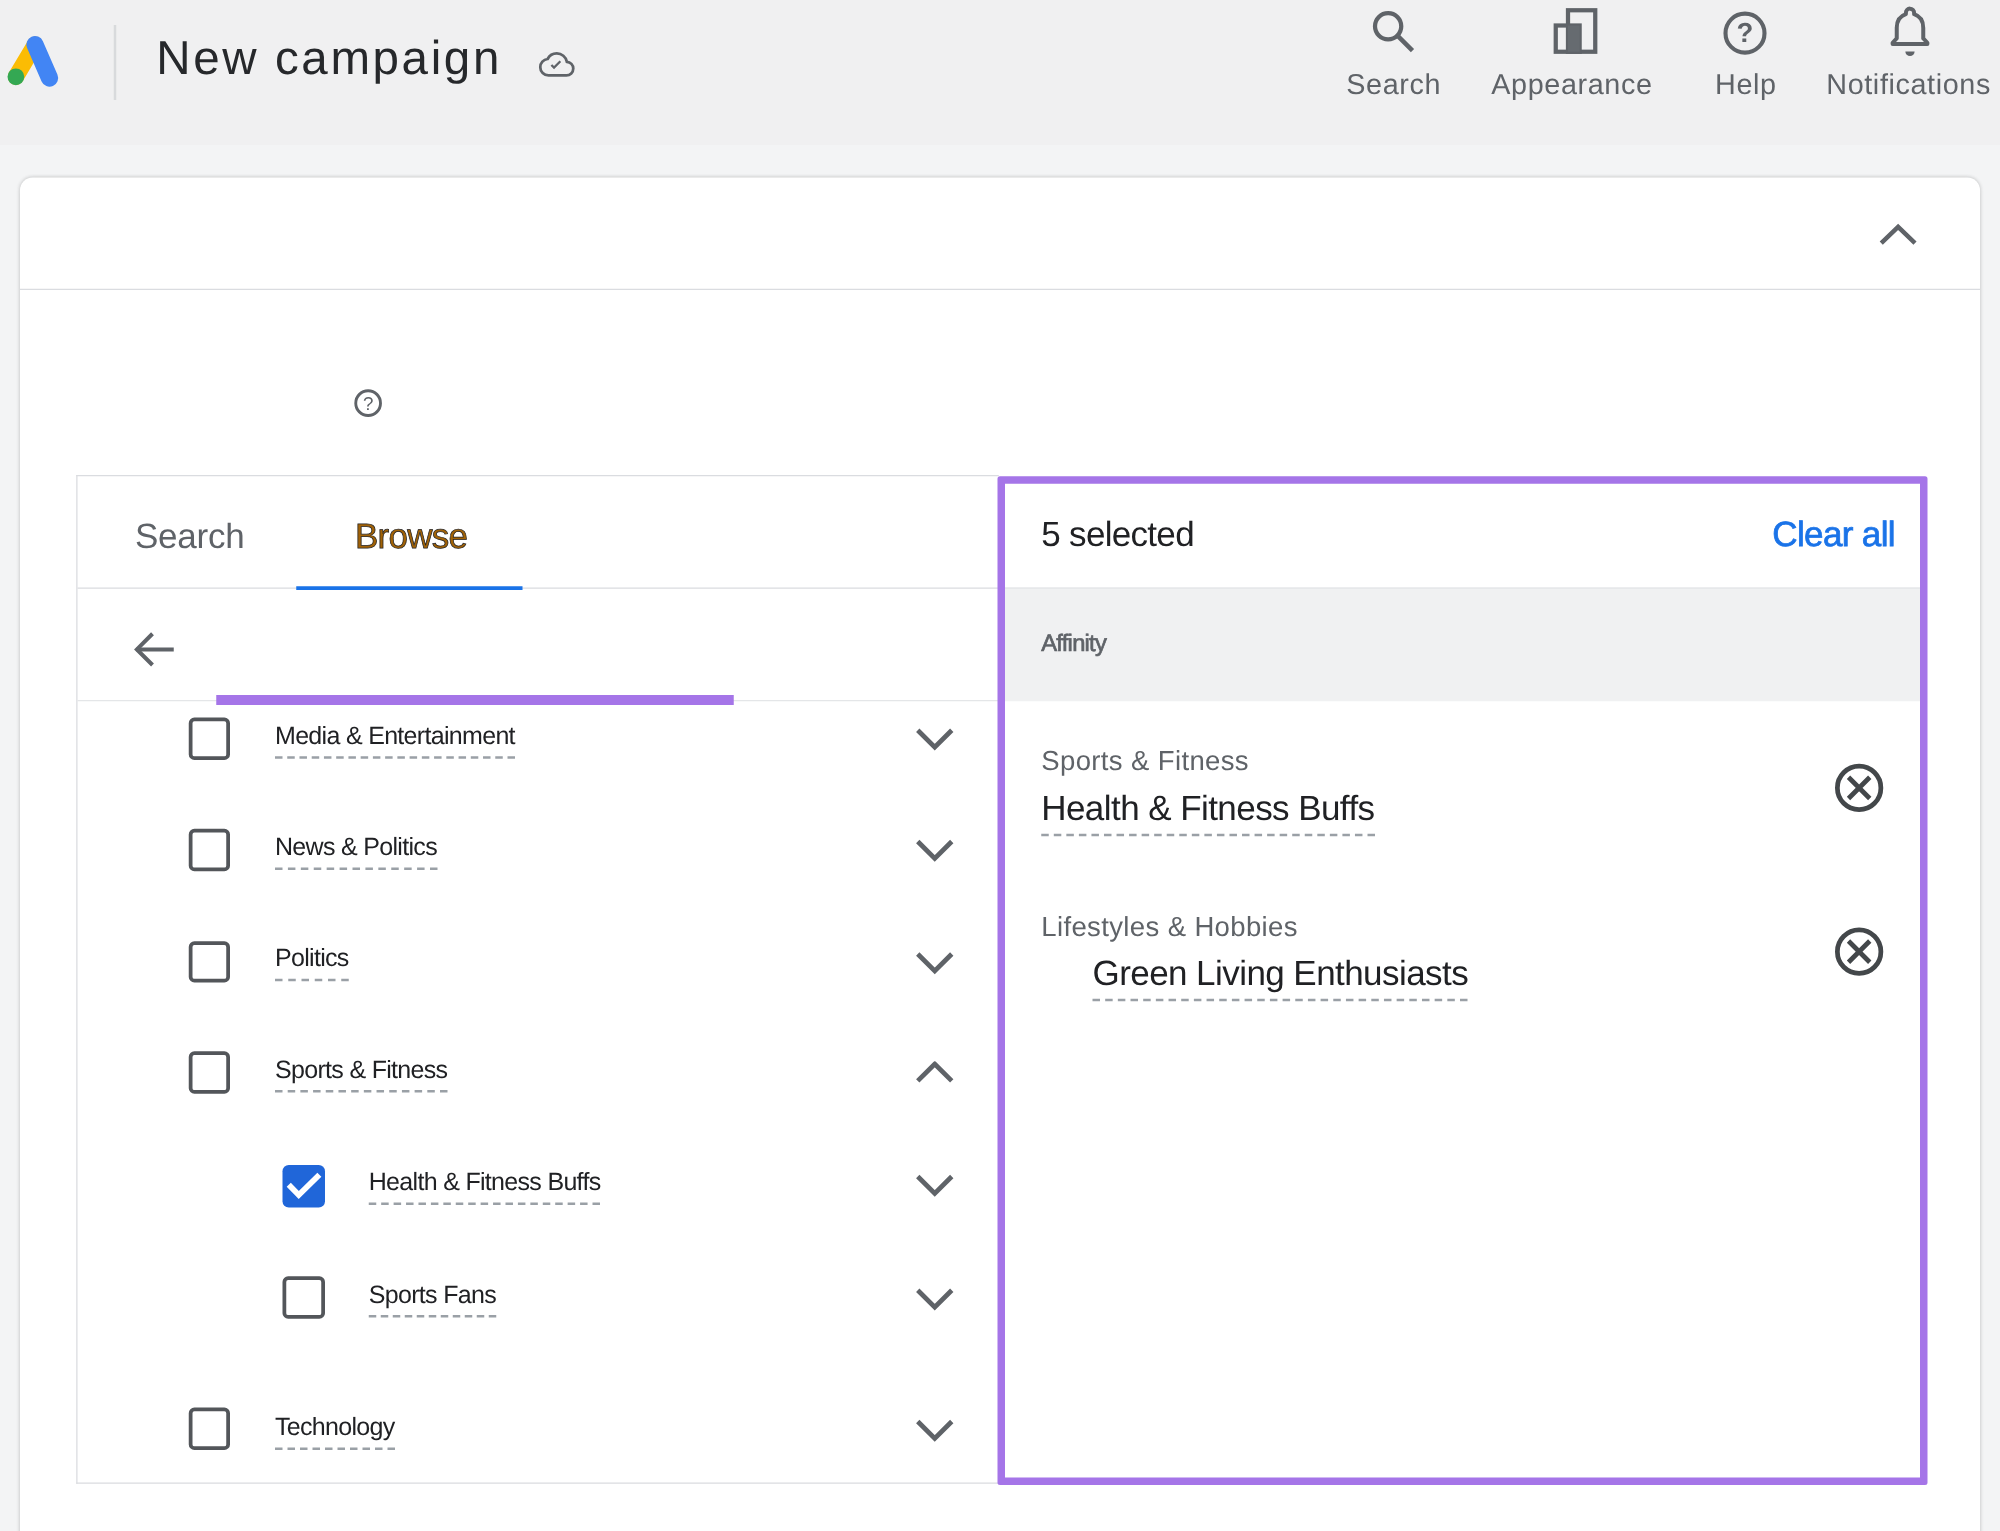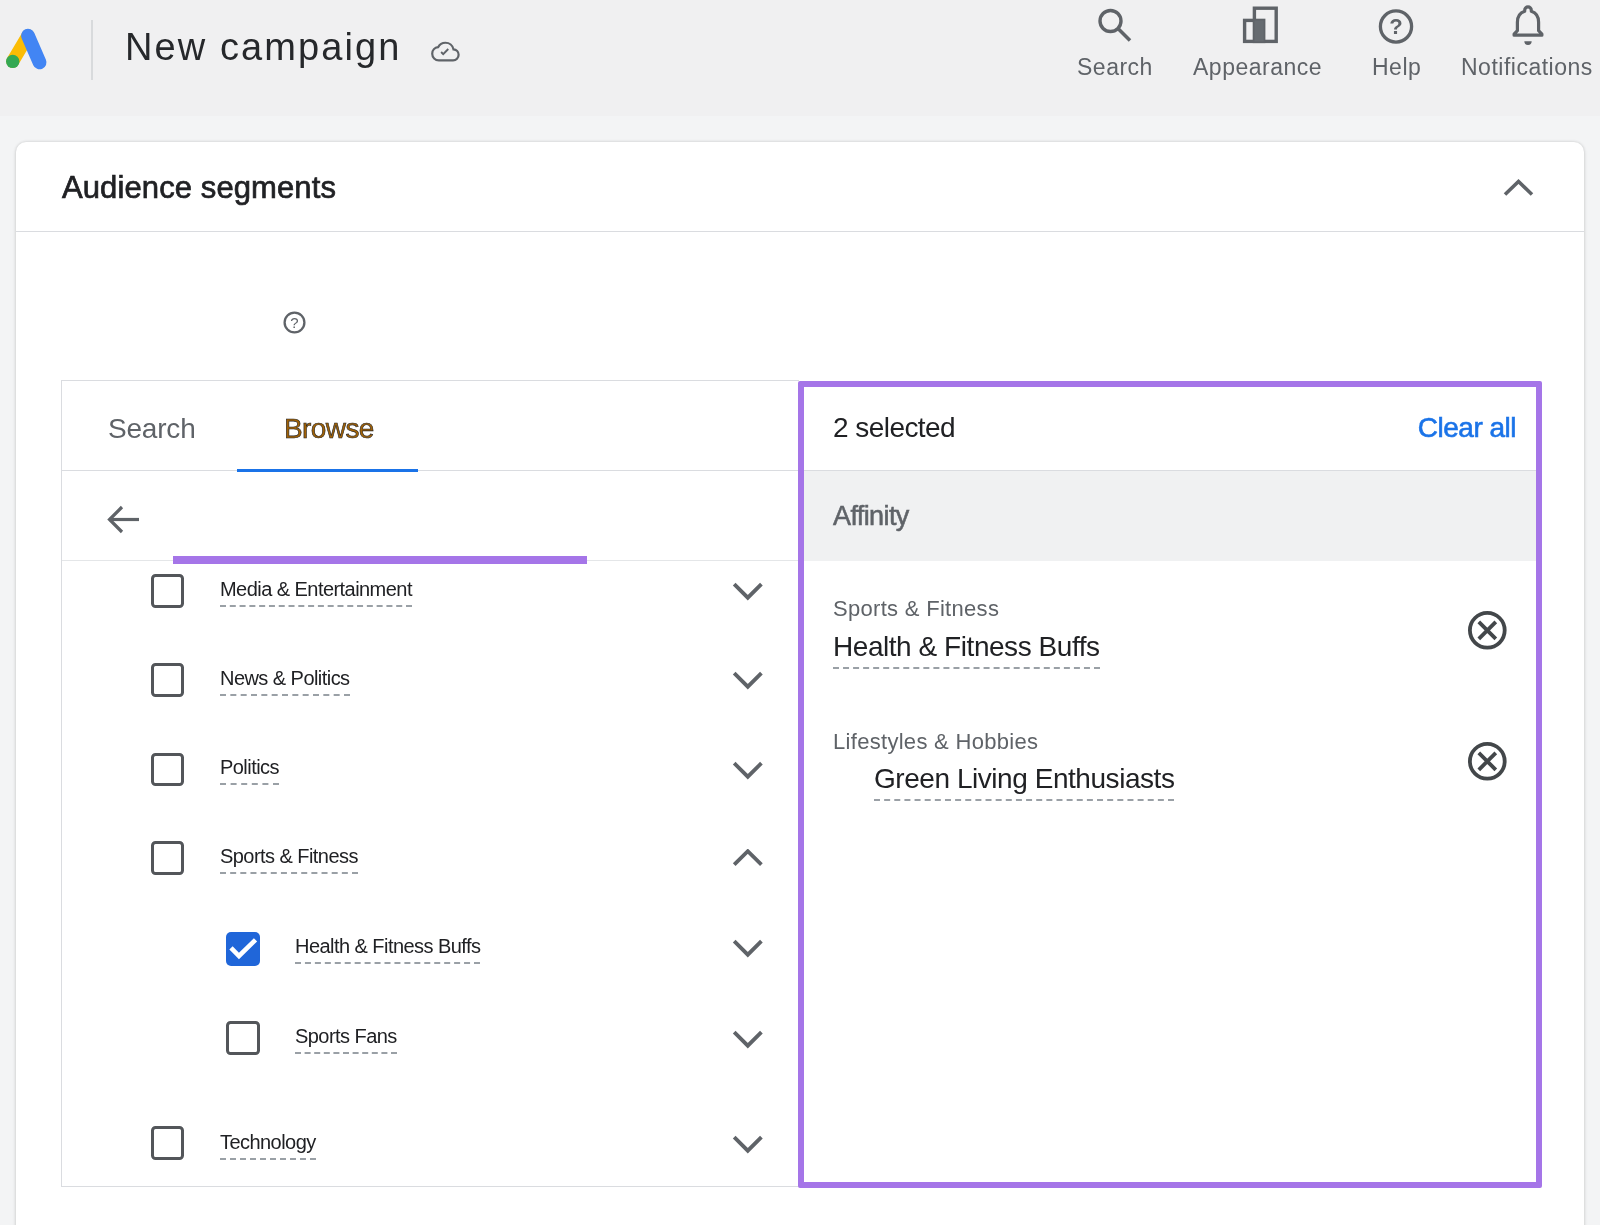--- a/index.html
+++ b/index.html
@@ -37,21 +37,21 @@
   .rowtxt { position:absolute; font-size:20px; line-height:30px; color:#202124; letter-spacing:-0.55px; }
   .dashed { border-bottom:2px dashed #9aa0a6; padding-bottom:5px; }
 
   
   #rpanel { position:absolute; left:798px; top:381px; width:744px; height:807px; border:6px solid #a575e8; border-radius:2px; background:#fff; z-index:5; }
   #rdiv { position:absolute; left:804px; top:470px; width:732px; height:1px; background:#dadce0; z-index:6; }
   #affband { position:absolute; left:804px; top:471px; width:732px; height:90px; background:#f0f1f2; z-index:6; }
   .rp { z-index:7; }
   #sel2 { position:absolute; left:833px; top:413px; font-size:28px; line-height:30px; color:#202124; letter-spacing:-0.55px; z-index:7; }
   #clearall { position:absolute; right:84px; top:413px; font-size:28px; line-height:30px; color:#1a73e8; font-weight:400; -webkit-text-stroke:0.6px #1a73e8; letter-spacing:-0.5px; z-index:7; }
-  #afftxt { position:absolute; left:833px; top:503px; font-size:27px; line-height:26px; color:#5f6368; font-weight:400; -webkit-text-stroke:0.55px #5f6368; letter-spacing:-0.6px; z-index:7; }
+  #afftxt { position:absolute; left:833px; top:503px; font-size:19px; line-height:26px; color:#5f6368; font-weight:400; -webkit-text-stroke:0.55px #5f6368; letter-spacing:-0.6px; z-index:7; }
   .ilabel { position:absolute; left:833px; font-size:22px; line-height:24px; color:#5f6368; letter-spacing:0.3px; z-index:7; }
   .iname { position:absolute; left:833px; font-size:28px; line-height:30px; color:#202124; letter-spacing:-0.45px; z-index:7; }
 </style>
 </head>
 <body>
 <div id="stage">
   <div id="topbar"></div>
   <div id="vdiv"></div>
   <div id="newcamp">New campaign</div>
 
@@ -85,21 +85,20 @@
   </svg>
   <div class="navlabel" style="left:1372px;">Help</div>
 
   <svg class="abs" style="left:1508px; top:3px;" width="40" height="44" viewBox="0 0 40 44" fill="none">
     <path d="M20 3.9 a3.3 3.3 0 0 1 3.3 3.3 l0 1.1 q7.3 2.3 7.3 11 l0 8.4 l3.3 3.5 l0 1 l-27.8 0 l0 -1 l3.3 -3.5 l0 -8.4 q0 -8.7 7.3 -11 l0 -1.1 a3.3 3.3 0 0 1 3.3 -3.3 z" stroke="#5f6368" stroke-width="3.2" stroke-linejoin="round"></path>
     <path d="M16.3 38.2 a3.7 3.7 0 0 0 7.4 0 z" fill="#5f6368"></path>
   </svg>
   <div class="navlabel" style="left:1461px;">Notifications</div>
 
   <div id="card"></div>
-  <div id="cardtitle">Audience segments</div>
 
   <svg class="abs" style="left:1502px; top:178px; z-index:2;" width="33" height="20" viewBox="0 0 33 20" fill="none">
     <path d="M3 16.5 L16.5 3.5 L30 16.5" stroke="#5f6368" stroke-width="3.6"></path>
   </svg>
   <div id="hdrdiv" style="left:16px;"></div>
 
   <svg class="abs" style="left:283px; top:311px;" width="23" height="23" viewBox="0 0 23 23" fill="none">
     <circle cx="11.5" cy="11.5" r="9.9" stroke="#5f6368" stroke-width="2.3"></circle>
     <text x="11.5" y="16.9" text-anchor="middle" font-family="Liberation Sans, sans-serif" font-size="15px" fill="#5f6368">?</text>
   </svg>
@@ -157,21 +156,21 @@
       <path d="M2.2 2.2 L15.8 15.7 L29.4 2.2" stroke="#5f6368" stroke-width="3.8" fill="none"></path>
     </svg>
 
   <div class="cb" style="left:150.75px; top:1126.25px;"></div>
   <div class="rowtxt" style="left:220px; top:1126.5px;"><span class="dashed">Technology</span></div>
   <svg class="abs" style="left:732px; top:1135px;" width="32" height="19" viewBox="0 0 32 19">
       <path d="M2.2 2.2 L15.8 15.7 L29.4 2.2" stroke="#5f6368" stroke-width="3.8" fill="none"></path>
     </svg>
 
   <div id="rpanel"></div>
-  <div id="sel2">2 selected</div>
+  <div id="sel2">5 selected</div>
   <div id="clearall">Clear all</div>
   <div id="rdiv"></div>
   <div id="affband"></div>
   <div id="afftxt">Affinity</div>
 
   <div class="ilabel" style="top:596.5px;">Sports &amp; Fitness</div>
   <div class="iname" style="top:632px;"><span class="dashed">Health &amp; Fitness Buffs</span></div>
   <svg class="abs rp" style="left:1466.5px; top:610px; z-index:7;" width="41" height="41" viewBox="0 0 41 41" fill="none">
     <circle cx="20.3" cy="20.3" r="17.4" stroke="#43474a" stroke-width="3.8"></circle>
     <path d="M11.8 11.8 L28.8 28.8 M28.8 11.8 L11.8 28.8" stroke="#43474a" stroke-width="3.8"></path>

